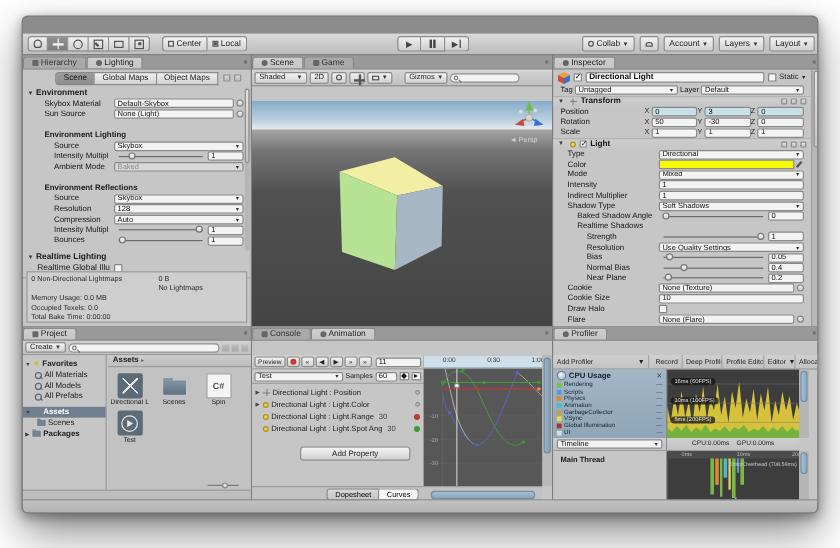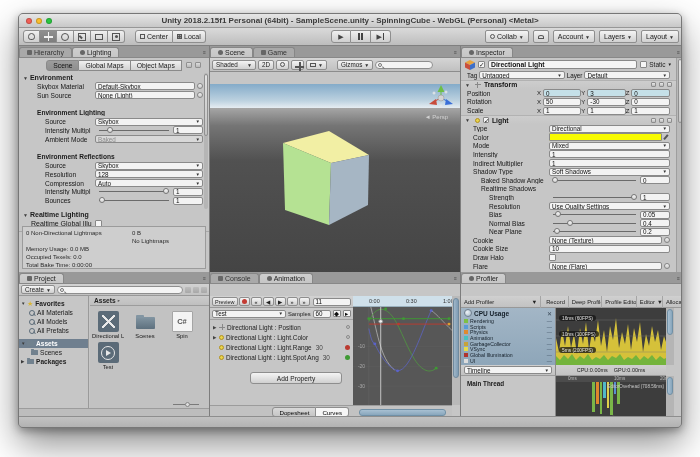--- a/index.html
+++ b/index.html
@@ -201,28 +201,20 @@
 .profhs{position:absolute;left:95px;top:133px;width:110px;height:13px;background:#c2c2c2;border-top:1px solid #9c9c9c;display:flex;align-items:center;padding:0 5px;}
 .profbl{position:absolute;left:0;top:133px;width:95px;height:13px;background:#c2c2c2;border-top:1px solid #9c9c9c;}
 .profrt{position:absolute;left:205px;top:133px;width:17px;height:13px;background:#b5b5b5;border-top:1px solid #9c9c9c;}
 .statusbar{position:absolute;left:0;right:0;bottom:0;height:11px;background:linear-gradient(#c2c2c2,#b2b2b2);border-top:1px solid #8e8e8e;}
 </style>
 </head>
 <body>
 
 <div class="window">
 
-  <div class="titlebar">
-    <div class="lights">
-      <span class="tl" style="background:#f35f57"></span>
-      <span class="tl" style="background:#fbbe2e"></span>
-      <span class="tl" style="background:#2bc840"></span>
-    </div>
-    <div class="title">Unity 2018.2.15f1 Personal (64bit) - SampleScene.unity - SpinningCube - WebGL (Personal) &lt;Metal&gt;</div>
-  </div>
 
   <div class="toolbar">
     <div class="toolgrp" style="left:4px" id="toolgrp">
         <div class="toolbtn">
           <span class="ti ti-hand"></span>
         </div>
         <div class="toolbtn sel">
           <span class="ti ti-move"></span>
         </div>
         <div class="toolbtn">

